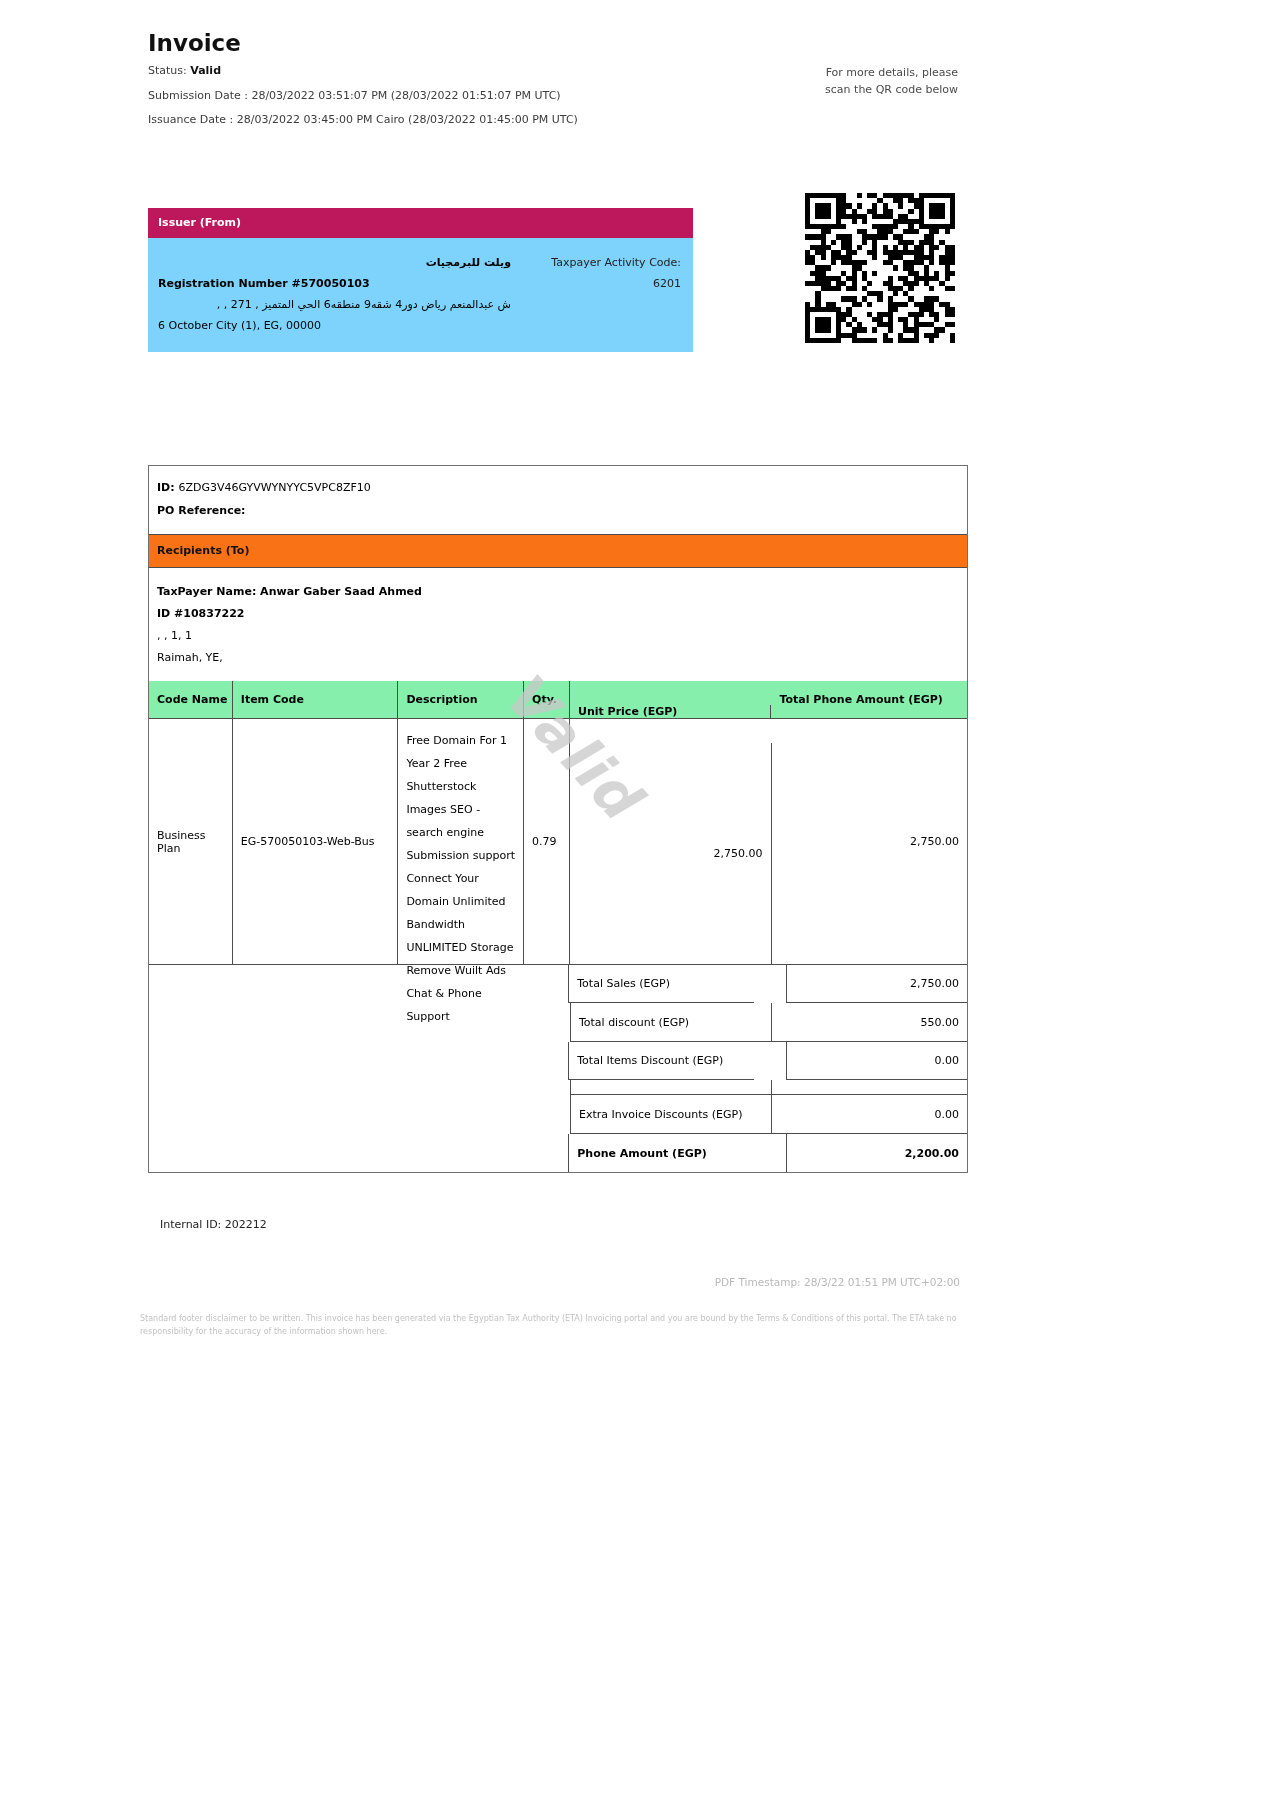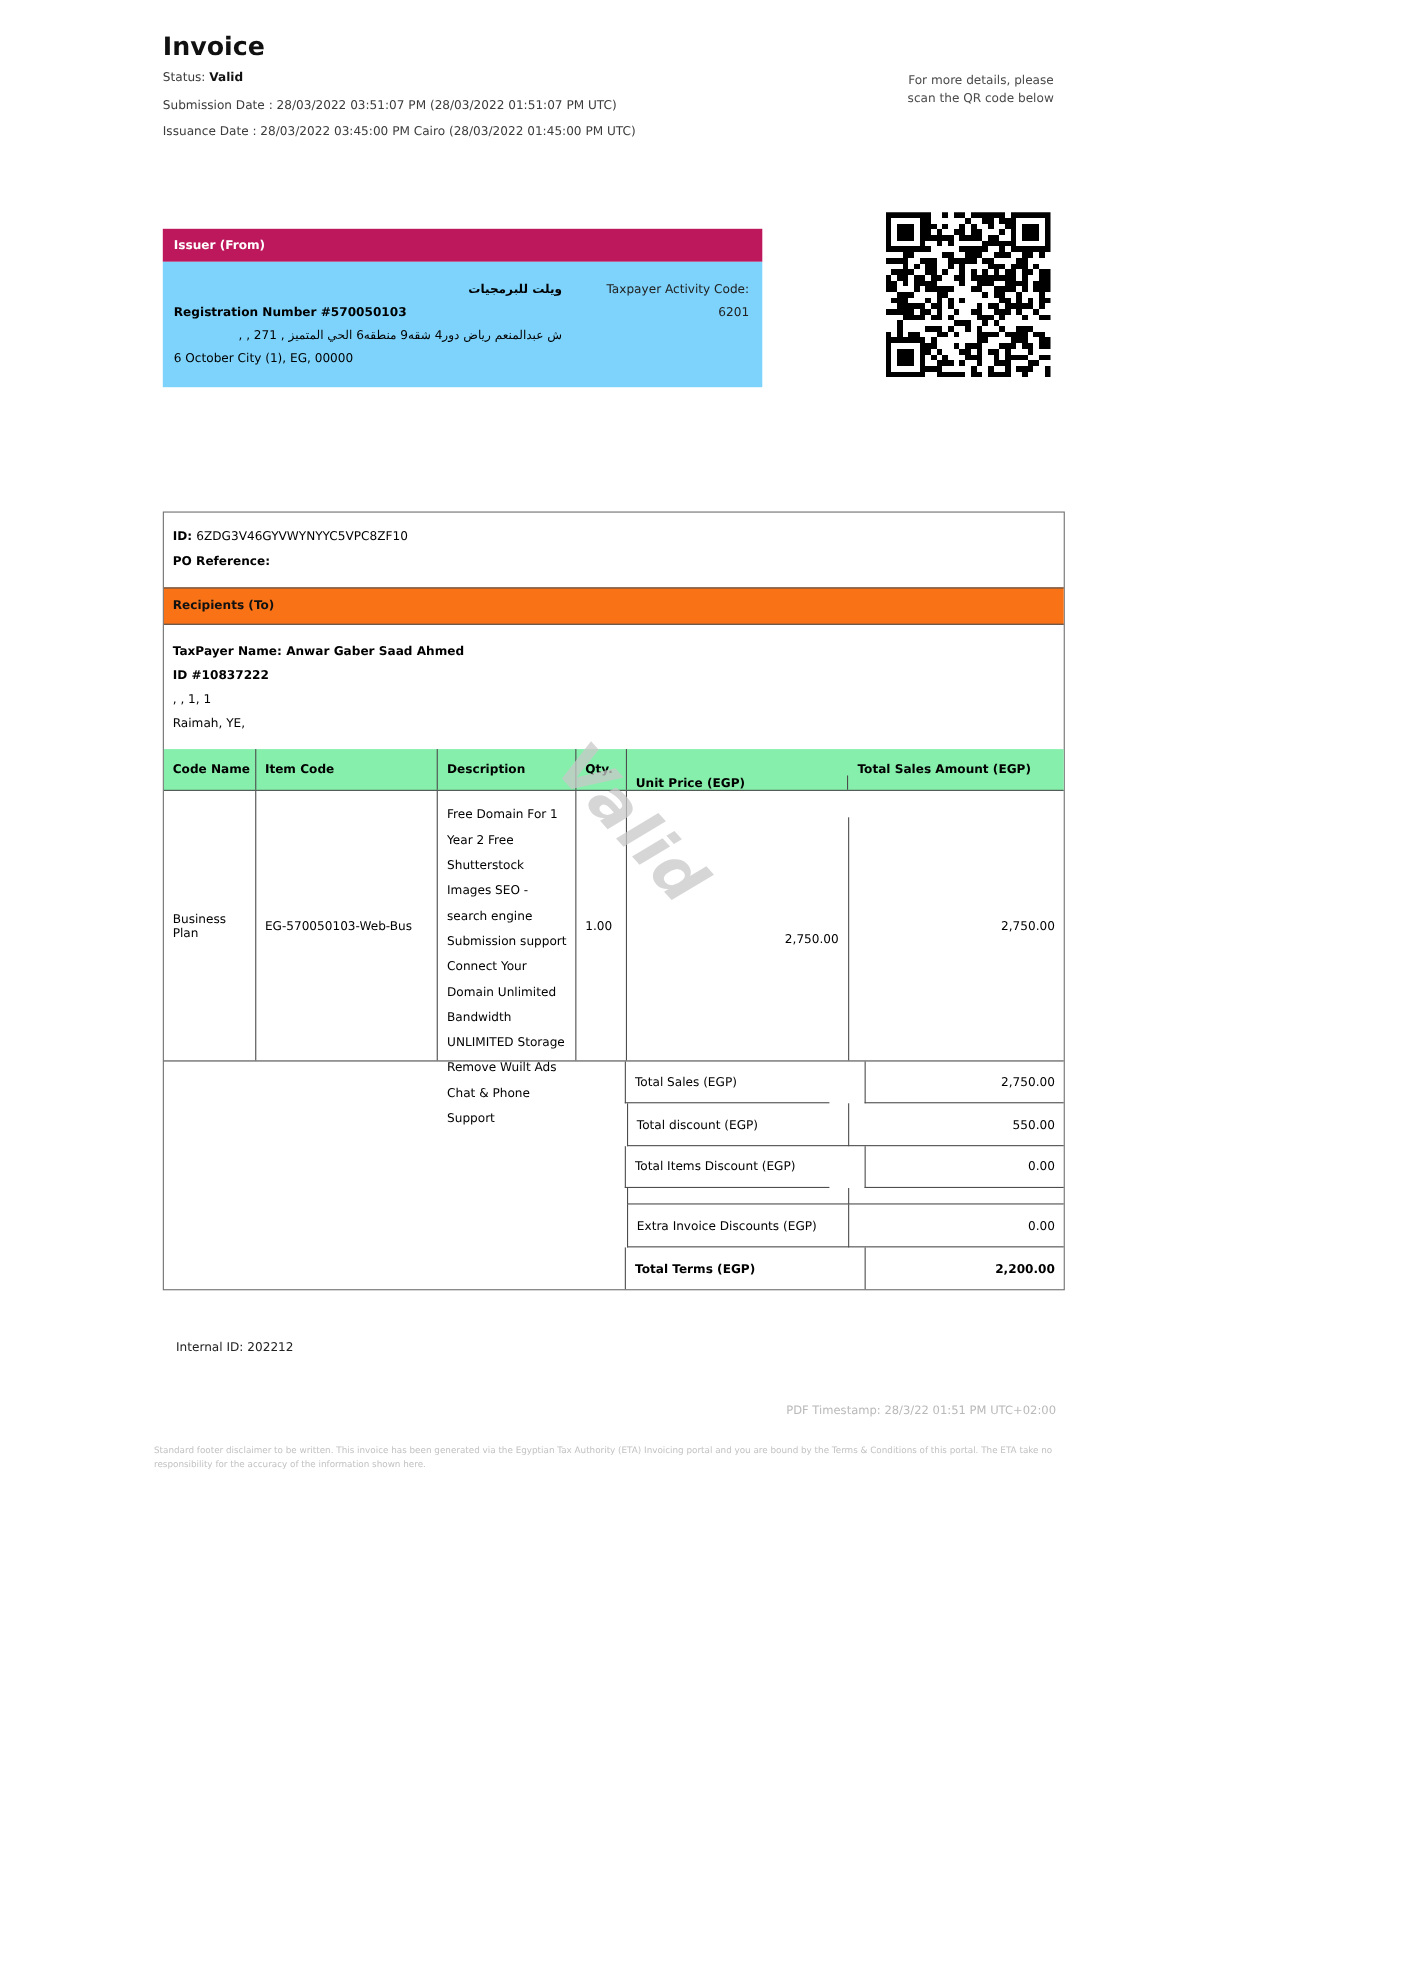--- a/index.html
+++ b/index.html
@@ -585,28 +585,28 @@
     <div>, , 1, 1</div>
     <div>Raimah, YE,</div>
   </div>
 
   <div class="thead">
     <div class="cell c0">Code Name</div>
     <div class="cell c1">Item Code</div>
     <div class="cell c2">Description</div>
     <div class="cell c3">Qty.</div>
     <div class="cell c4">Unit Price (EGP)</div>
-    <div class="cell c5">Total Sales Amount (EGP)</div>
+    <div class="cell c5">Total Phone Amount (EGP)</div>
   </div>
 
   <div class="trow">
     <div class="cell c0 vcen">Business Plan</div>
     <div class="cell c1 vcen">EG-570050103-Web-Bus</div>
     <div class="cell c2 desc">Free Domain For 1 Year 2 Free Shutterstock Images SEO - search engine Submission support Connect Your Domain Unlimited Bandwidth UNLIMITED Storage Remove Wuilt Ads Chat &amp; Phone Support</div>
-    <div class="cell c3 vcen">1.00</div>
+    <div class="cell c3 vcen">0.79</div>
     <div class="cell c4 vcen num">2,750.00</div>
     <div class="cell c5 vcen num">2,750.00</div>
   </div>
 
   <div class="totrow h38">
     <div class="spacer-cell"></div>
     <div class="lab">Total Sales (EGP)</div>
     <div class="val">2,750.00</div>
   </div>
   <div class="totrow h39">
@@ -624,21 +624,21 @@
     <div class="lab"></div>
     <div class="val"></div>
   </div>
   <div class="totrow h39">
     <div class="spacer-cell"></div>
     <div class="lab">Extra Invoice Discounts (EGP)</div>
     <div class="val">0.00</div>
   </div>
   <div class="totrow h38 last">
     <div class="spacer-cell"></div>
-    <div class="lab">Total Terms (EGP)</div>
+    <div class="lab">Phone Amount (EGP)</div>
     <div class="val">2,200.00</div>
   </div>
 </div>
 
 <div class="abs watermark">Valid</div>
 
 <div class="abs internal-id">Internal ID: 202212</div>
 <div class="abs pdf-ts">PDF Timestamp: 28/3/22 01:51 PM UTC+02:00</div>
 <div class="abs disclaimer">Standard footer disclaimer to be written. This invoice has been generated via the Egyptian Tax Authority (ETA) Invoicing portal and you are bound by the Terms &amp; Conditions of this portal. The ETA take no responsibility for the accuracy of the information shown here.</div>
 

